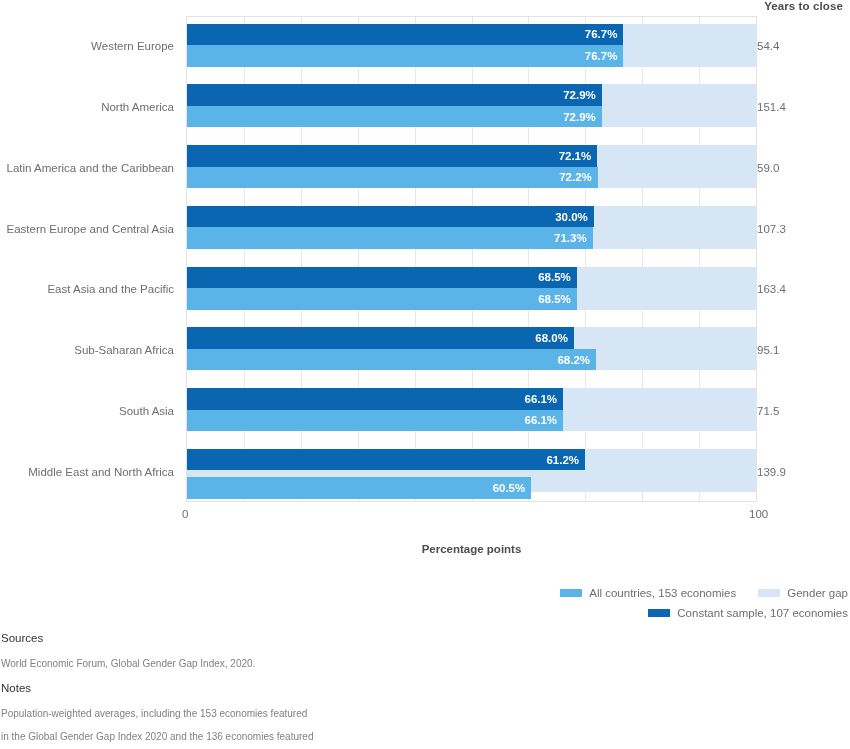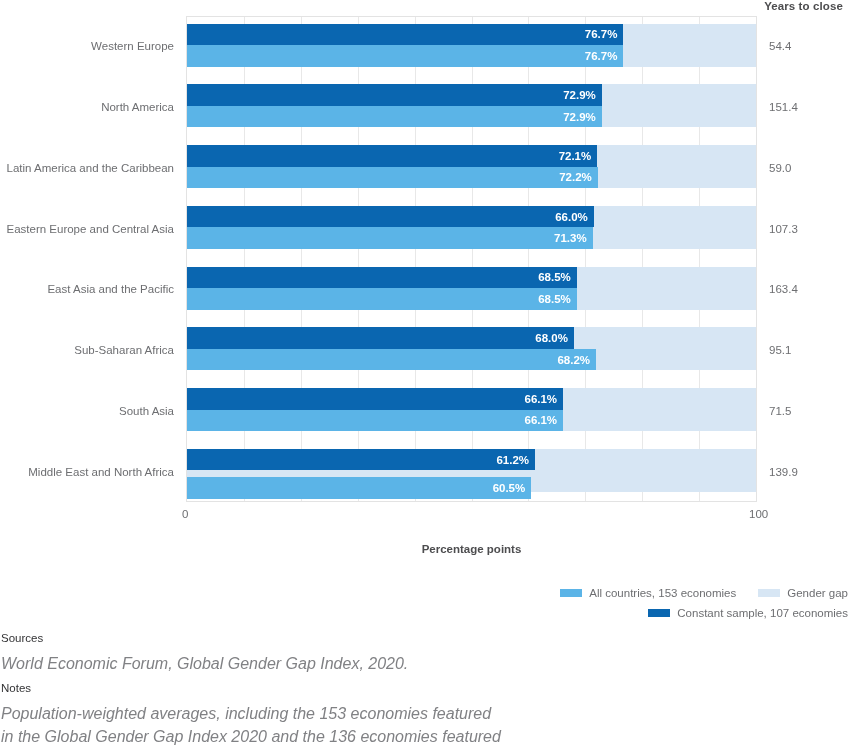--- a/index.html
+++ b/index.html
@@ -120,21 +120,21 @@
   }
   .years-value {
     position: absolute;
     left: 757px;
     width: 93px;
     top: 50%;
     transform: translateY(-50%);
     font-size: 11.5px;
     color: #6d6e71;
     text-align: left;
-    padding-left: 12px;
+    padding-left: 0;
     box-sizing: border-box;
   }
 
   
   #axis-ticks {
     position: absolute;
     left: 186px;
     top: 508px;
     width: 571px;
     height: 18px;
@@ -200,25 +200,24 @@
     width: 500px;
     padding-left: 1px;
   }
   .foot-head {
     font-size: 11.5px;
     font-weight: normal;
     color: #333335;
     margin-bottom: 8px;
   }
   .foot-text {
-    font-size: 16px;
+    font-size: 10px;
     color: #808184;
     line-height: 23px;
     margin-bottom: 7px;
-    font-style: italic;
   }
   .foot-text div { white-space: nowrap; }
 </style>
 </head>
 <body>
 
 <div id="years-header">Years to close</div>
 
 <div id="chart-area">
   <div id="gridlines">
@@ -272,21 +271,21 @@
           <span class="bar-value">72.2%</span>
         </div>
       </div>
       <div class="years-value">59.0</div>
     </div>
     <div class="row" style="top: 182.25px; height: 60.75px;">
       <div class="row-label">Eastern Europe and Central Asia</div>
       <div class="bars">
         <div class="track" style="background: rgb(215, 230, 244);"></div>
         <div class="bar constant" style="width: 406.835px; background: rgb(10, 102, 176);">
-          <span class="bar-value">66.0%</span>
+          <span class="bar-value">30.0%</span>
         </div>
         <div class="bar all" style="width: 405.697px; background: rgb(91, 180, 231);">
           <span class="bar-value">71.3%</span>
         </div>
       </div>
       <div class="years-value">107.3</div>
     </div>
     <div class="row" style="top: 243px; height: 60.75px;">
       <div class="row-label">East Asia and the Pacific</div>
       <div class="bars">
@@ -323,21 +322,21 @@
         <div class="bar all" style="width: 376.109px; background: rgb(91, 180, 231);">
           <span class="bar-value">66.1%</span>
         </div>
       </div>
       <div class="years-value">71.5</div>
     </div>
     <div class="row" style="top: 425.25px; height: 60.75px;">
       <div class="row-label">Middle East and North Africa</div>
       <div class="bars">
         <div class="track" style="background: rgb(215, 230, 244);"></div>
-        <div class="bar constant" style="width: 348px; background: rgb(10, 102, 176);">
+        <div class="bar constant" style="width: 398px; background: rgb(10, 102, 176);">
           <span class="bar-value">61.2%</span>
         </div>
         <div class="bar all" style="width: 344.245px; background: rgb(91, 180, 231); margin-top: 7px;">
           <span class="bar-value">60.5%</span>
         </div>
       </div>
       <div class="years-value">139.9</div>
     </div>
   </div>
 

